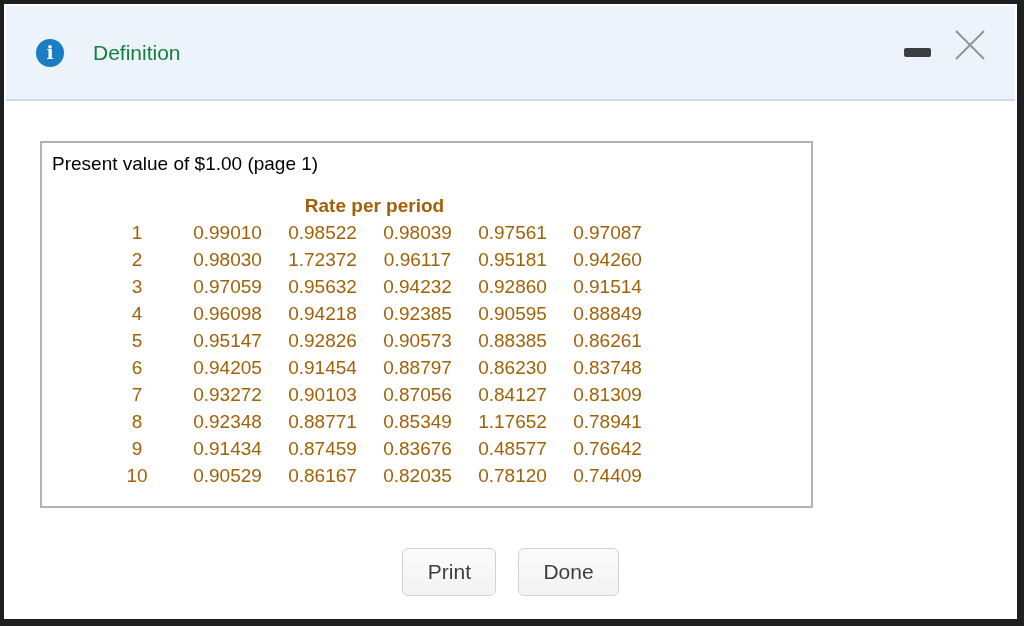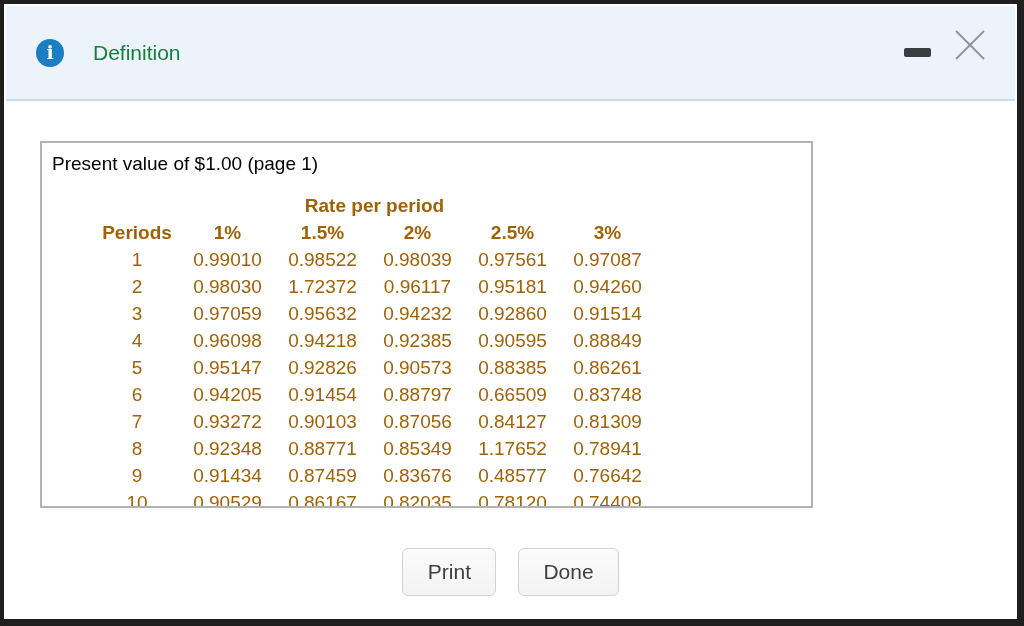--- a/index.html
+++ b/index.html
@@ -151,28 +151,20 @@
         <col class="col-rate">
           <col class="col-rate">
           <col class="col-rate">
           <col class="col-rate">
           <col class="col-rate">
       </colgroup>
       <thead>
         <tr>
           <th colspan="6">Rate per period</th>
         </tr>
-        <tr>
-          <th>Periods</th>
-          <th>1%</th>
-          <th>1.5%</th>
-          <th>2%</th>
-          <th>2.5%</th>
-          <th>3%</th>
-        </tr>
       </thead>
       <tbody>
         <tr>
           <td>1</td>
           <td>0.99010</td>
           <td>0.98522</td>
           <td>0.98039</td>
           <td>0.97561</td>
           <td>0.97087</td>
         </tr>
@@ -206,21 +198,21 @@
           <td>0.92826</td>
           <td>0.90573</td>
           <td>0.88385</td>
           <td>0.86261</td>
         </tr>
         <tr>
           <td>6</td>
           <td>0.94205</td>
           <td>0.91454</td>
           <td>0.88797</td>
-          <td>0.66509</td>
+          <td>0.86230</td>
           <td>0.83748</td>
         </tr>
         <tr>
           <td>7</td>
           <td>0.93272</td>
           <td>0.90103</td>
           <td>0.87056</td>
           <td>0.84127</td>
           <td>0.81309</td>
         </tr>

